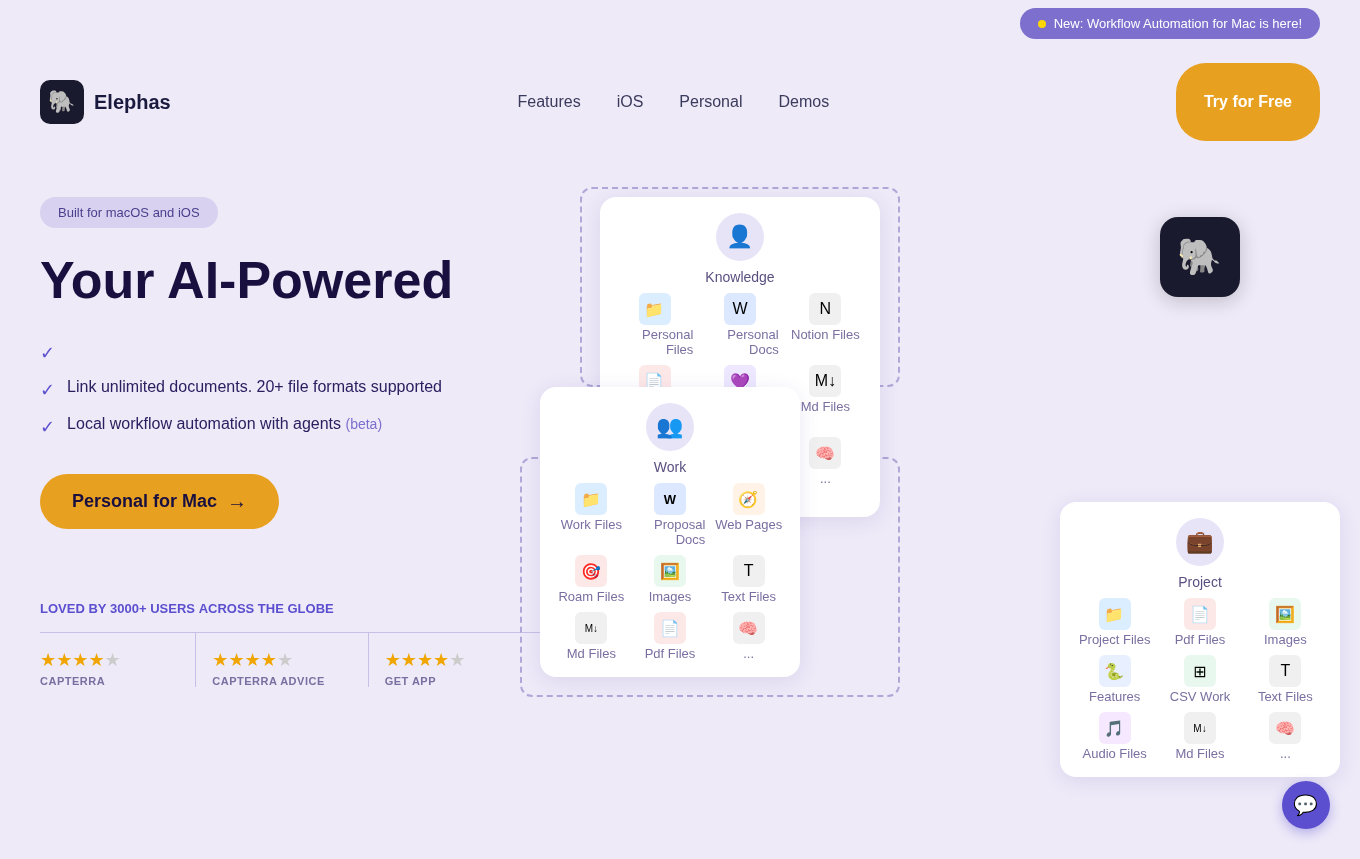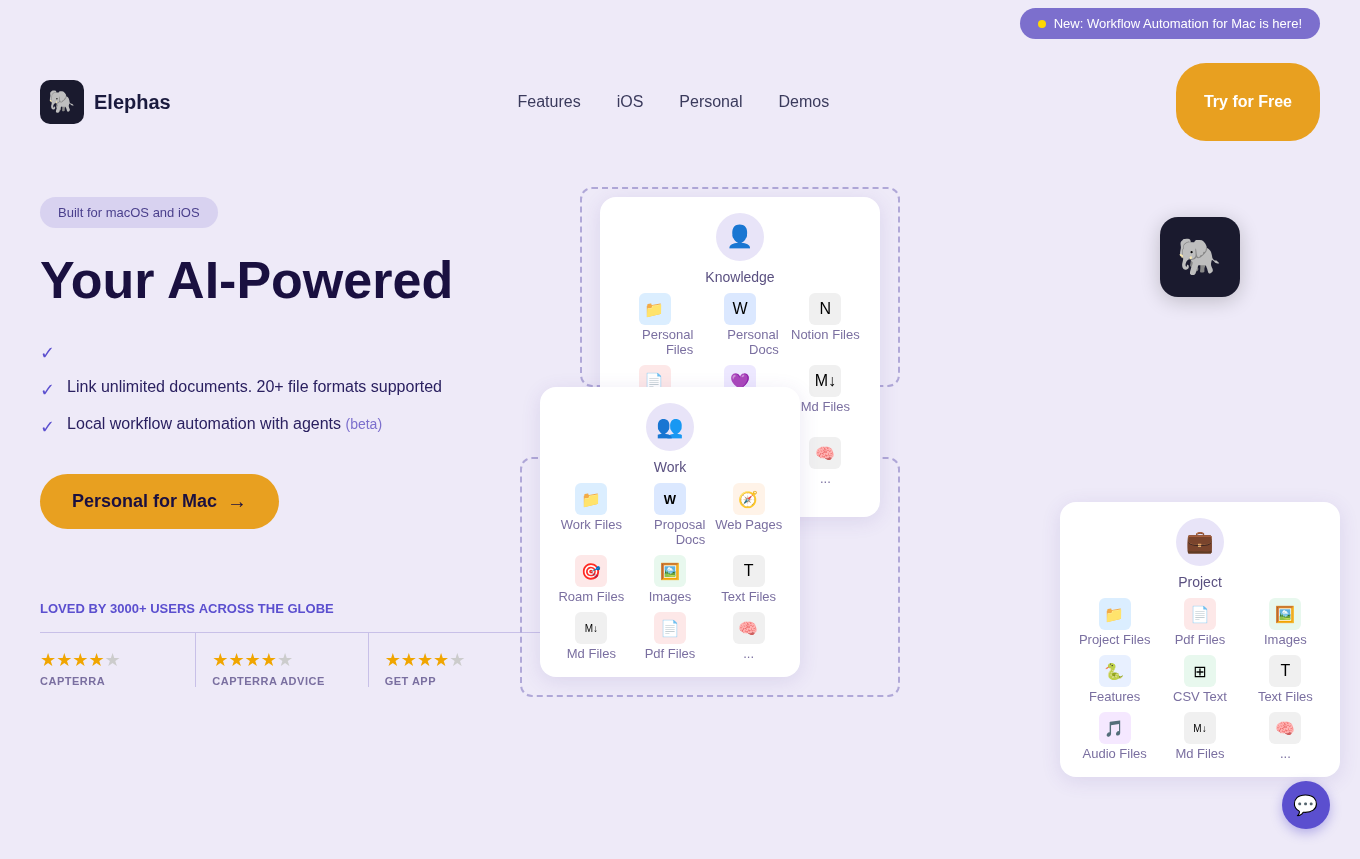--- a/index.html
+++ b/index.html
@@ -506,21 +506,21 @@
         <div class="file-item">
           <div class="file-icon" style="background:#e8f8ee;">🖼️</div>
           <span class="file-name">Images</span>
         </div>
         <div class="file-item">
           <div class="file-icon" style="background:#e8f0ff;">🐍</div>
           <span class="file-name">Features</span>
         </div>
         <div class="file-item">
           <div class="file-icon" style="background:#e8f8ee;">⊞</div>
-          <span class="file-name">CSV Text</span>
+          <span class="file-name">CSV Work</span>
         </div>
         <div class="file-item">
           <div class="file-icon" style="background:#f0f0f0;">T</div>
           <span class="file-name">Text Files</span>
         </div>
         <div class="file-item">
           <div class="file-icon" style="background:#f5e8ff;">🎵</div>
           <span class="file-name">Audio Files</span>
         </div>
         <div class="file-item">

